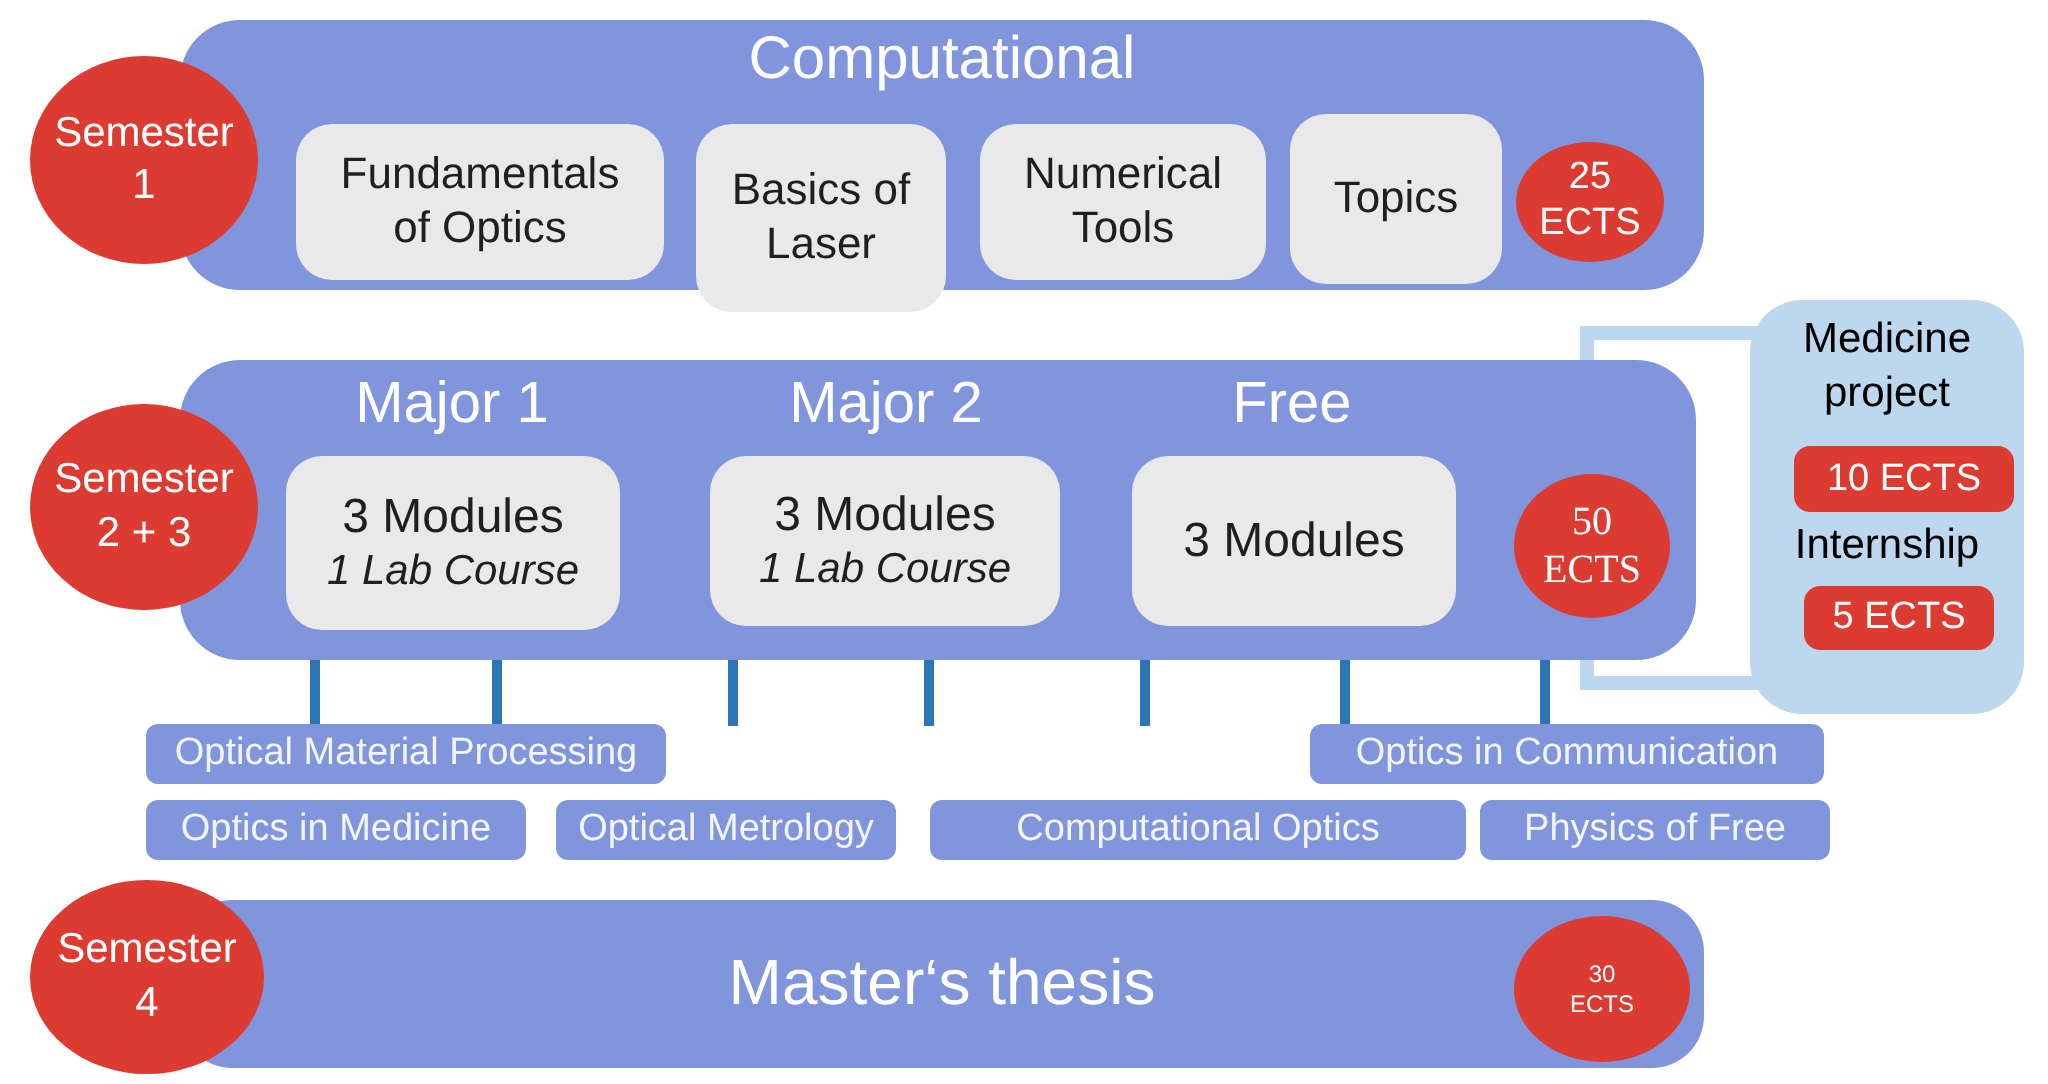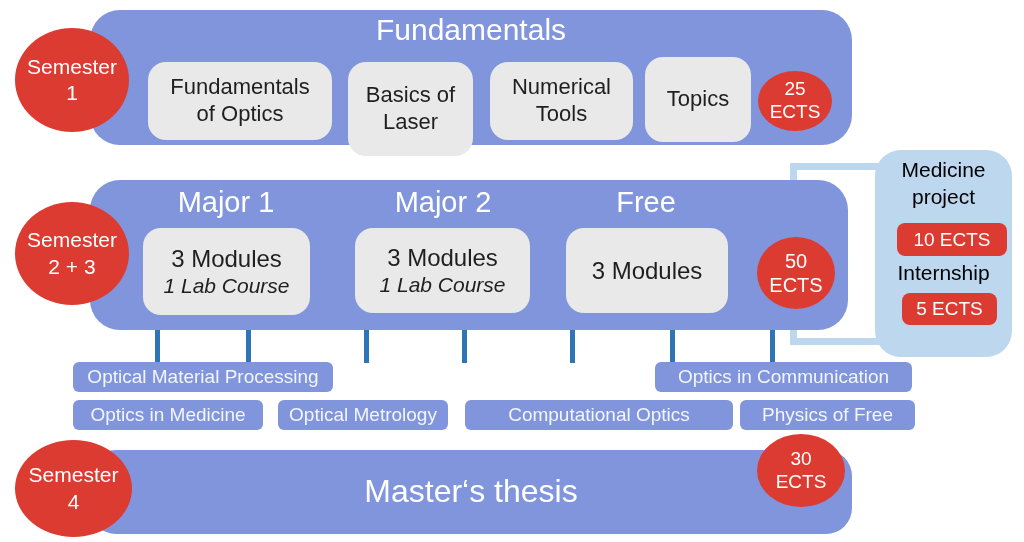--- a/index.html
+++ b/index.html
@@ -45,21 +45,21 @@
   }
 </style>
 </head>
 <body>
 
 <div class="canvas" style="--row-blue: #8095DB; --red: #DC3B31; --light-blue: #BDD7EE; --module-gray: #E9E9E9; --connector-blue: #2E75B6; --dark-text: #1F1F1F; --light-text: #FFFFFF;">
 
   <div class="bracket"></div>
 
   <div class="rowbox" style="left:90px;top:10px;width:762px;height:135px;"></div>
-  <div class="rowtitle" style="left:90px;top:13px;width:762px;font-size:30px;">Fundamentals</div>
+  <div class="rowtitle" style="left:90px;top:13px;width:762px;font-size:30px;">Computational</div>
 
   <div class="graybox" style="left:148px;top:62px;width:184px;height:78px;padding:0 20px;box-sizing:border-box;">
     <span>Fundamentals of Optics</span>
   </div>
   <div class="graybox" style="left:348px;top:62px;width:125px;height:94px;padding:0 10px;box-sizing:border-box;">
     <span>Basics of Laser</span>
   </div>
   <div class="graybox" style="left:490px;top:62px;width:143px;height:78px;padding:16px 12px;box-sizing:border-box;">
     <span>Numerical Tools</span>
   </div>
@@ -88,21 +88,21 @@
     <span class="lab">1 Lab Course</span>
   </div>
   <div class="graybox" style="left:355px;top:228px;width:175px;height:85px;">
     <span class="mline">3 Modules</span>
     <span class="lab">1 Lab Course</span>
   </div>
   <div class="graybox" style="left:566px;top:228px;width:162px;height:85px;">
     <span class="mline">3 Modules</span>
   </div>
 
-  <div class="badge" style="left:757px;top:237px;width:78px;height:72px;font-size:20px;line-height:1.2;">
+  <div class="badge" style="left:757px;top:237px;width:78px;height:72px;font-size:20px;line-height:1.2;font-family:Liberation Serif, serif;">
     <span>50</span>
     <span>ECTS</span>
   </div>
 
   <div class="badge" style="left:15px;top:202px;width:114px;height:103px;">
     <span>Semester</span>
     <span>2 + 3</span>
   </div>
 
   <div class="panel"></div>
@@ -138,21 +138,21 @@
   <div class="chip" style="left:465px;top:400px;width:268px;">
     <span>Computational Optics</span>
   </div>
   <div class="chip" style="left:740px;top:400px;width:175px;">
     <span>Physics of Free</span>
   </div>
 
   <div class="rowbox" style="left:90px;top:450px;width:762px;height:84px;border-radius:26px;"></div>
   <div class="rowtitle" style="left:90px;top:473px;width:762px;font-size:32px;">Master‘s thesis</div>
 
-  <div class="badge" style="left:757px;top:434px;width:88px;height:73px;font-size:19px;line-height:1.2;">
+  <div class="badge" style="left:757px;top:458px;width:88px;height:73px;font-size:12px;line-height:1.2;">
     <span>30</span>
     <span>ECTS</span>
   </div>
 
   <div class="badge" style="left:15px;top:440px;width:117px;height:97px;">
     <span>Semester</span>
     <span>4</span>
   </div>
 
 </div>

